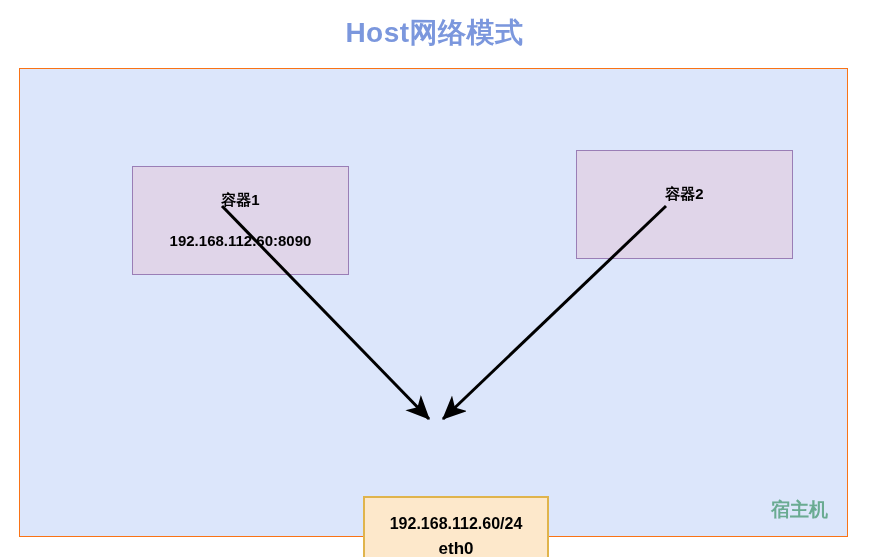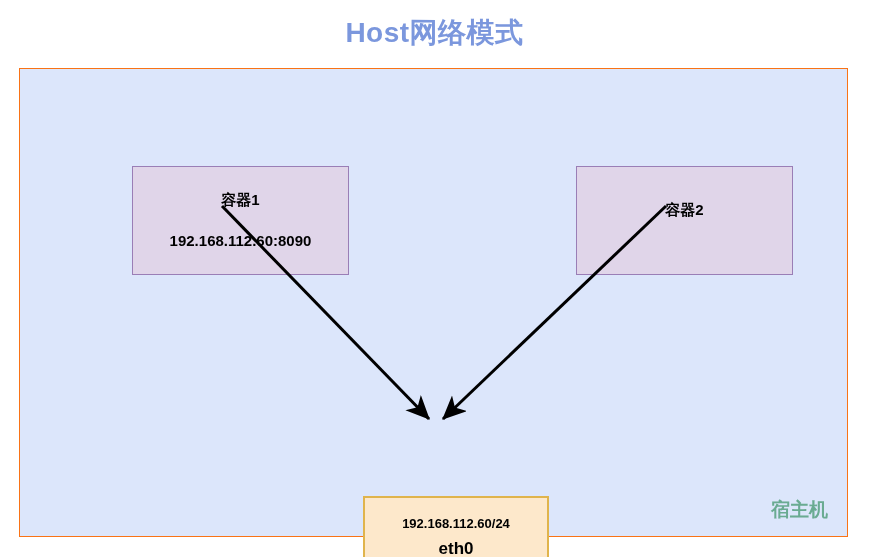--- a/index.html
+++ b/index.html
@@ -71,21 +71,21 @@
     justify-content: center;
   }
   .container-box.c1 {
     left: 112px;
     top: 97px;
     width: 217px;
     height: 109px;
   }
   .container-box.c2 {
     left: 556px;
-    top: 97px;
+    top: 81px;
     width: 217px;
     height: 109px;
     align-items: center;
   }
   .container-name {
     font-size: 15px;
     font-weight: bold;
     color: #000000;
     line-height: 20px;
     margin-bottom: 21px;
@@ -109,21 +109,21 @@
     background: #fde8cb;
     border: 2px solid #dfb council;
     border: 2px solid #e0b44c;
     box-sizing: border-box;
     display: flex;
     flex-direction: column;
     align-items: center;
     justify-content: center;
   }
   .nic-addr {
-    font-size: 13px;
+    font-size: 16px;
     font-weight: bold;
     color: #000000;
     line-height: 18px;
     margin-bottom: 5px;
     white-space: nowrap;
   }
   .nic-iface {
     font-size: 17px;
     font-weight: bold;
     color: #000000;

